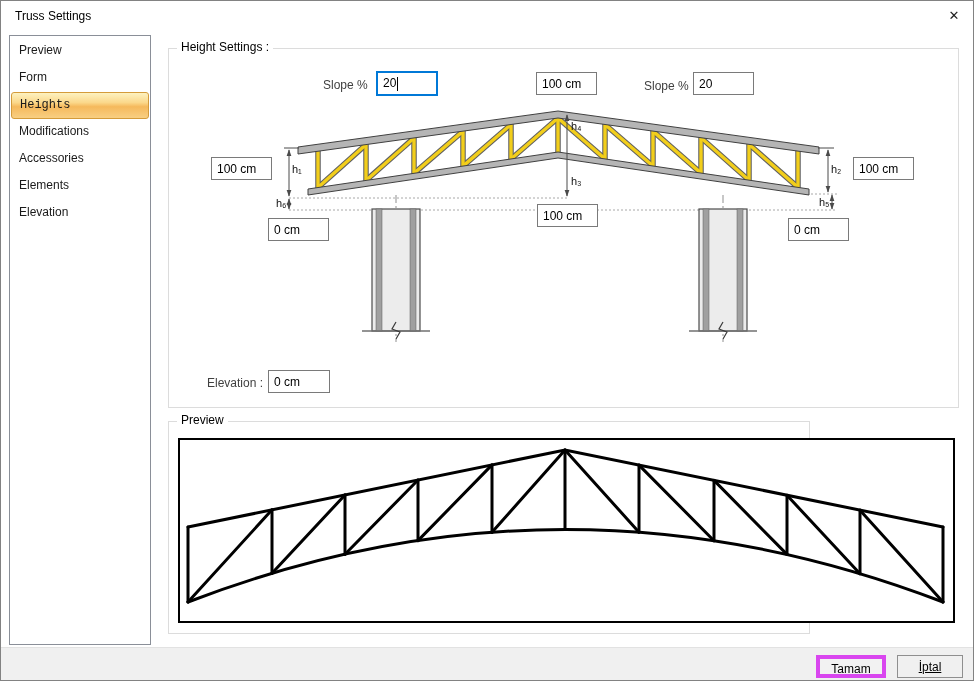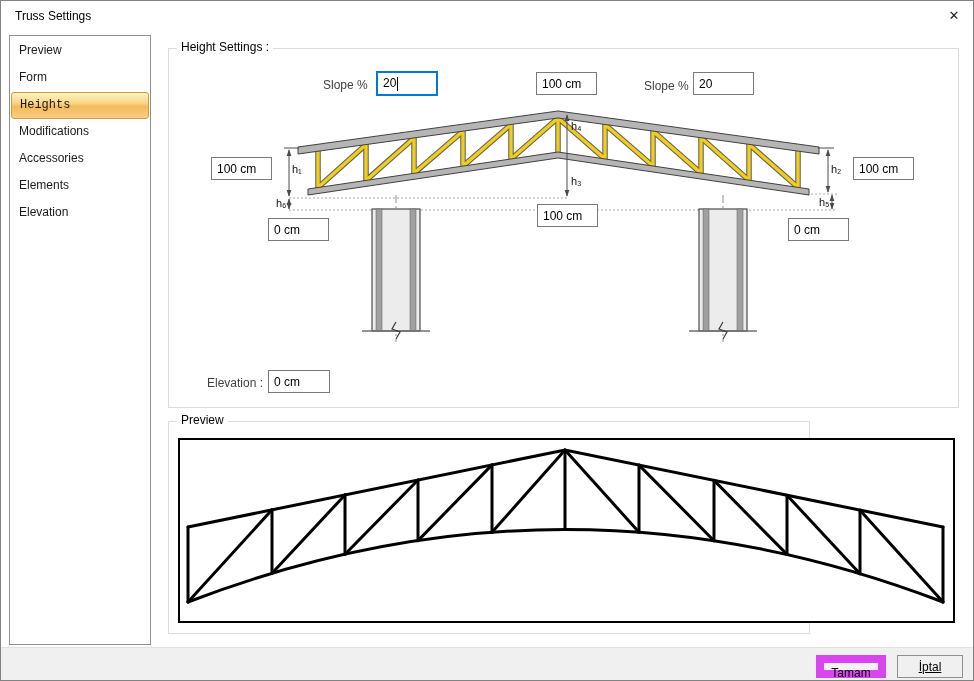--- a/index.html
+++ b/index.html
@@ -39,21 +39,21 @@
   input.tbox { outline:none; }
   
   .preview-frame { position:absolute; left:9px; top:16px; width:777px; height:185px;
     background:#fff; border:2px solid #000; }
   
   .footer { position:absolute; left:0; top:646px; width:100%; height:35px;
     background:#f0f0f0; border-top:1px solid #e2e2e2; }
   .btn { position:absolute; top:7px; height:23px; background:#f0f0f0;
     border:1px solid #8f8f8f; font-family:"Liberation Sans", sans-serif;
     font-size:12px; color:#000; text-align:center; line-height:21px; cursor:default; }
-  .btn.default { border:8px solid #d946ef; line-height:19px; background:#f2f2f2; }
+  .btn.default { border:4px solid #d946ef; line-height:19px; background:#f2f2f2; }
   svg text { font-family:"Liberation Sans", sans-serif; }
 </style>
 </head>
 <body>
 
 <div id="win">
 
   <div class="titlebar">
     <span class="title-text">Truss Settings</span>
     <span class="close-btn">✕</span>

